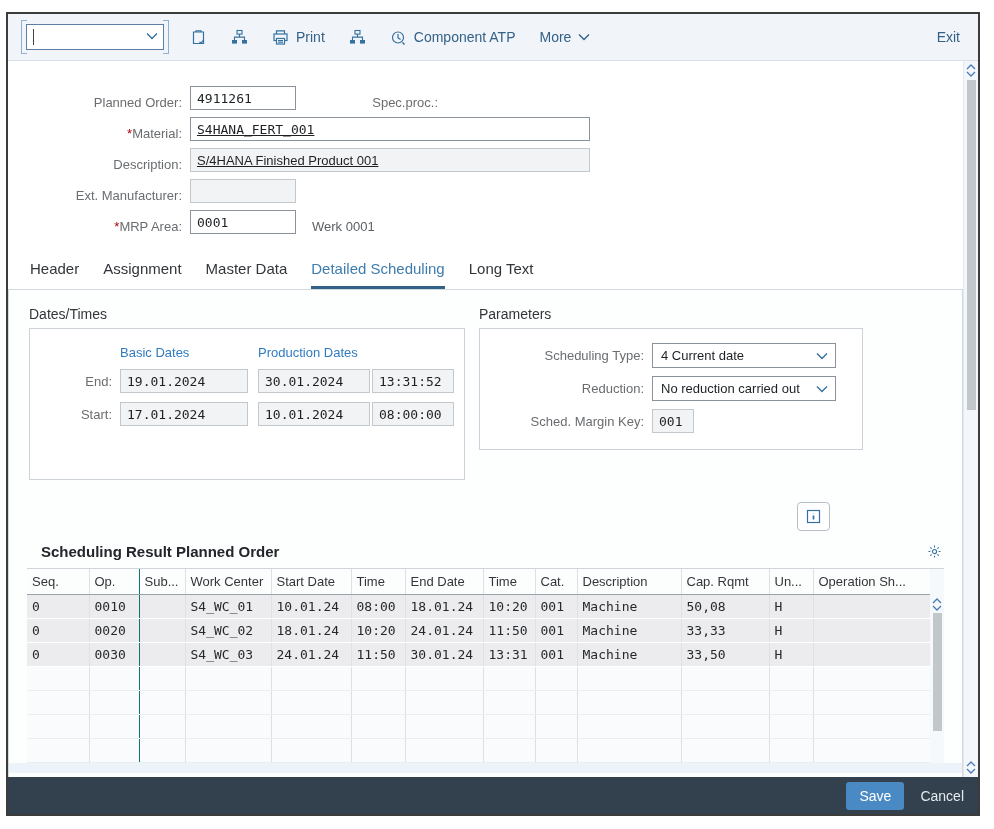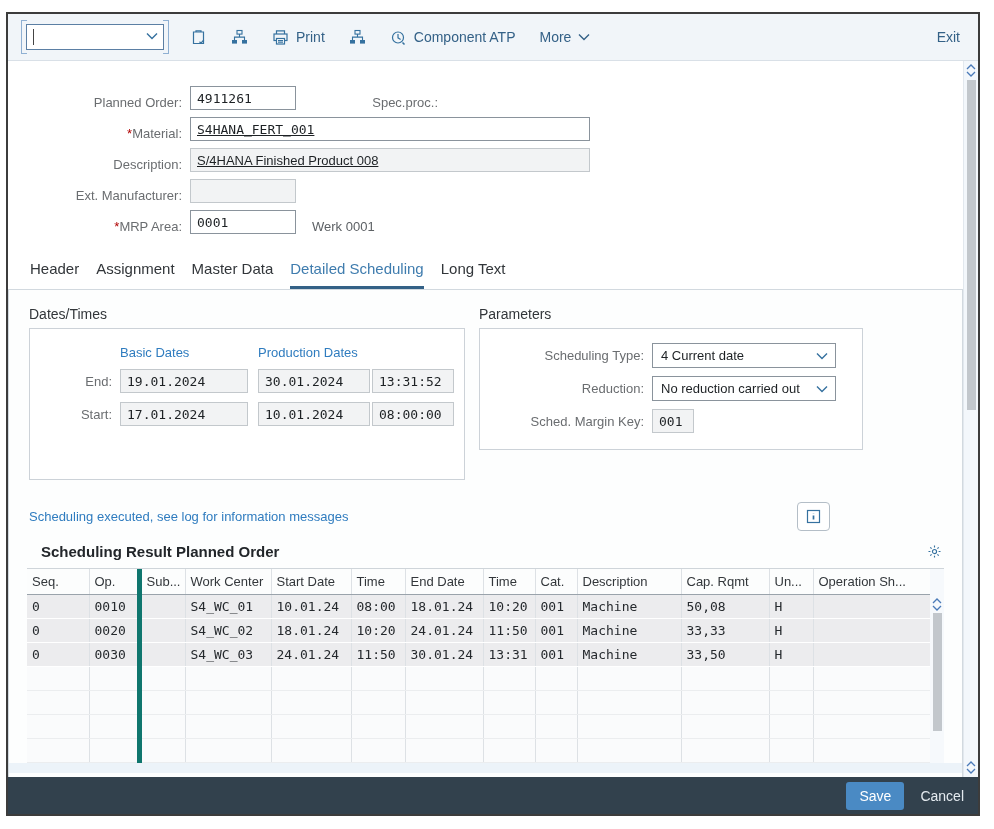--- a/index.html
+++ b/index.html
@@ -54,21 +54,21 @@
   .field.underline { text-decoration:underline; }
   .w-105 { width:106px; } .w-400 { width:400px; }
   .select {
     height:25px; border:1px solid #8a939c; background:#fff; font-size:13px; color:#1d2124;
     padding:0 26px 0 8px; display:flex; align-items:center; position:relative; white-space:nowrap;
   }
   .select .sel-chevron { position:absolute; right:7px; top:8px; }
   .lbl-spec { width:88px; margin-left:62px; }
   .suffix-text { margin-left:16px; color:#5d6165; font-size:13px; }
   
-  .tabstrip { display:flex; gap:17px; padding:0 0 0 22px; margin-top:26px; }
+  .tabstrip { display:flex; gap:24px; padding:0 0 0 22px; margin-top:26px; }
   .tab { font-size:15px; color:#32363a; padding-bottom:9px; border-bottom:3px solid transparent; cursor:default; }
   .tab.active { color:#3f7cae; border-bottom-color:#346187; }
   
   .panel { flex:1; border:1px solid #d2d9df; border-bottom:none; background:#fdfefe; padding:16px 0 0 0; min-height:0; }
   .sections { display:flex; padding:0 20px; }
   .section-title { font-size:14px; color:#32363a; margin-bottom:6px; }
   .groupbox { border:1px solid #ccd2d8; background:#fff; }
   .gb-dates { width:436px; height:152px; padding:16px 10px 0 10px; }
   .gb-params { width:384px; height:122px; padding:14px 12px 0 0; }
   .sec-params { margin-left:14px; }
@@ -100,21 +100,21 @@
     font-weight:normal; font-size:13px; color:#33373b; text-align:left; padding:5px 5px;
     border-bottom:1px solid #9aa3ab; border-right:1px solid #dde1e5; background:#fcfdfd;
     overflow:hidden; white-space:nowrap;
   }
   td {
     font-family:"DejaVu Sans Mono",monospace; font-size:13px; color:#25292d; padding:3px 5px;
     border-right:1px solid #dde1e5; overflow:hidden; white-space:nowrap; height:24px;
   }
   tr.data-row td { background:#ececee; border-bottom:1px solid #fff; }
   tr.empty-row td { background:#fafbfc; border-bottom:1px solid #ebedef; }
-  th:nth-child(2), td:nth-child(2) { border-right:5px solid #0f766e; }
+  th:nth-child(2), td:nth-child(2) { border-right:1px solid #0f766e; }
   th:last-child, td:last-child { border-right:none; }
   .table-scrollbar {
     flex:0 0 14px; background:#f6f9fc; border-top:1px solid #cfd5da;
     display:flex; flex-direction:column; align-items:center;
   }
   .table-scrollbar .hd-space { height:29px; }
   .table-scrollbar .thumb { width:9px; height:118px; background:#c2c7cc; margin-top:2px; }
   .panel-bottom-strip { height:10px; background:#ecf3f9; margin-top:0; }
   
   .footer {
@@ -227,21 +227,21 @@
         </div>
         <div class="form-row">
           <span class="lbl"><span class="req">*</span><span>Material:</span></span>
           <div class="field w-400 underline">
               <span>S4HANA_FERT_001</span>
             </div>
         </div>
         <div class="form-row">
           <span class="lbl">Description:</span>
           <div class="field w-400 readonly underline" style="font-family:'Liberation Sans',sans-serif;">
-              <span>S/4HANA Finished Product 008</span>
+              <span>S/4HANA Finished Product 001</span>
             </div>
         </div>
         <div class="form-row">
           <span class="lbl">Ext. Manufacturer:</span>
           <div class="field w-105 readonly">
               <span></span>
             </div>
         </div>
         <div class="form-row">
           <span class="lbl"><span class="req">*</span><span>MRP Area:</span></span>
@@ -327,21 +327,20 @@
                 <span class="pm-lbl">Sched. Margin Key:</span>
                 <div class="field readonly pm-key">
                     <span>001</span>
                   </div>
               </div>
             </div>
           </div>
         </div>
 
         <div class="status-row">
-          <span class="status-link">Scheduling executed, see log for information messages</span>
           <div class="info-btn">
             <span>
               <svg width="15" height="15" viewBox="0 0 15 15" fill="none" stroke="#35719f" stroke-width="1.2">
                 <rect x="1.5" y="1.5" width="12" height="12"></rect>
                   <path d="M7.5 4.3v.3 M7.5 6.6v4" stroke-width="1.7"></path>
               </svg>
             </span>
           </div>
         </div>
 

